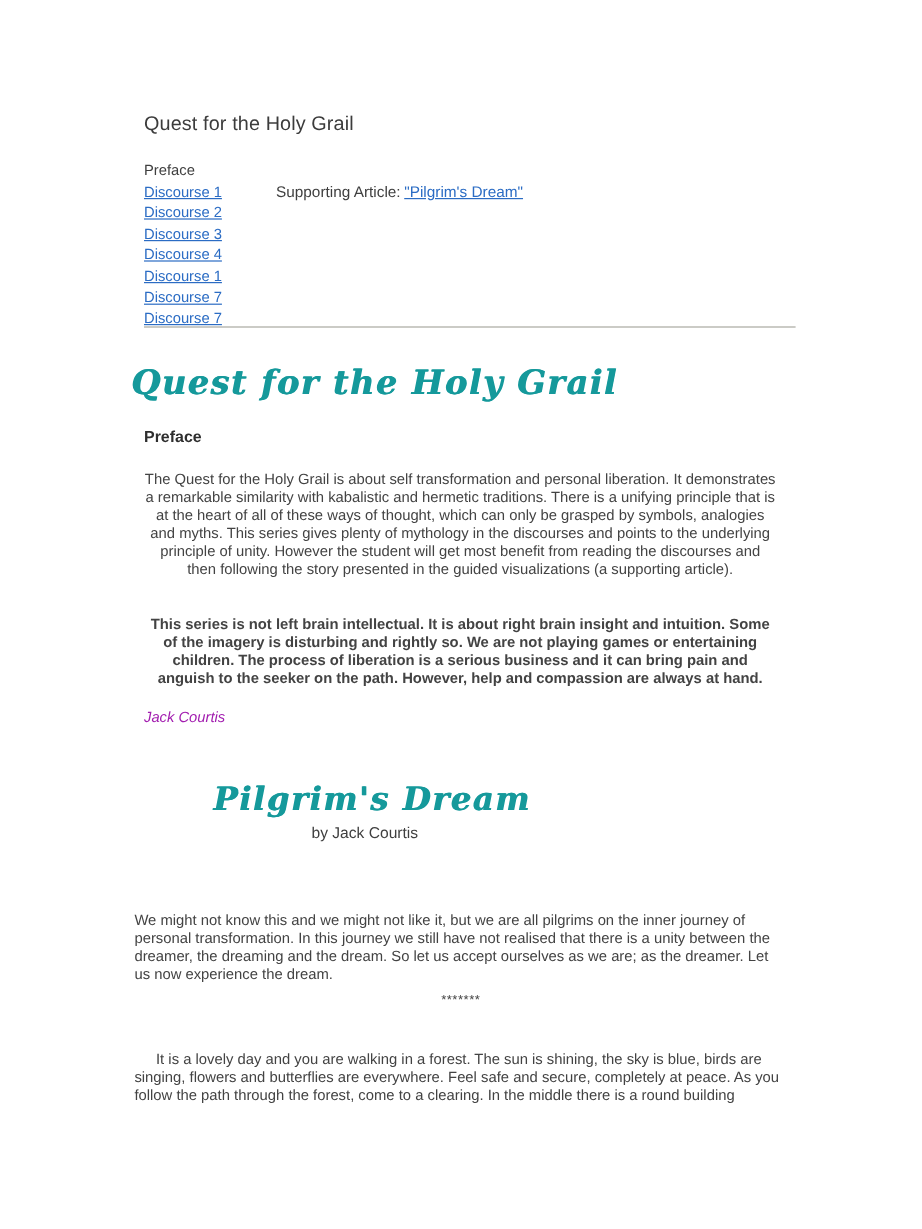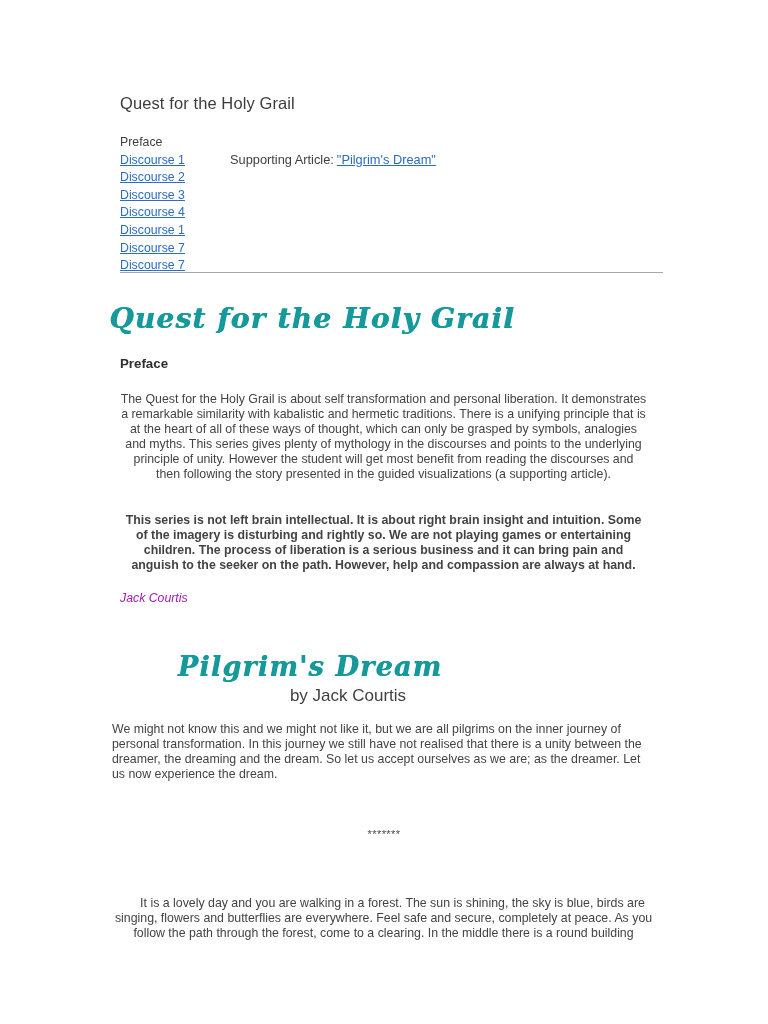--- a/index.html
+++ b/index.html
@@ -113,23 +113,22 @@
     left: 6px;
     font-size: 27px;
   }
 
   .byline {
     position: absolute;
     top: 686px;
     left: 0;
     width: 100%;
     text-align: center;
-    font-size: 17px;
-    color: #3f3f3f;
-    padding-left: 44px;
+    font-size: 13px;
+    color: #3f3f3f;
   }
 
   
   .sec-head {
     position: absolute;
     left: 120px;
     font-size: 13.3px;
     font-weight: bold;
     color: #2e2e2e;
     margin: 0;
@@ -160,22 +159,22 @@
 
   .para-wide {
     position: absolute;
     left: 112px;
     width: 543px;
     font-size: 12.35px;
     line-height: 15.0px;
     color: #434343;
     margin: 0;
   }
-  #para-3 { top: 722px; }
-  #para-4 { top: 896px; text-indent: 18px; text-align: center; }
+  #para-3 { top: 760px; }
+  #para-4 { top: 876px; text-indent: 18px; }
 
   .stars {
     position: absolute;
     top: 828px;
     left: 0;
     width: 768px;
     text-align: center;
     font-size: 11px;
     letter-spacing: 0.4px;
     color: #4a4a4a;

